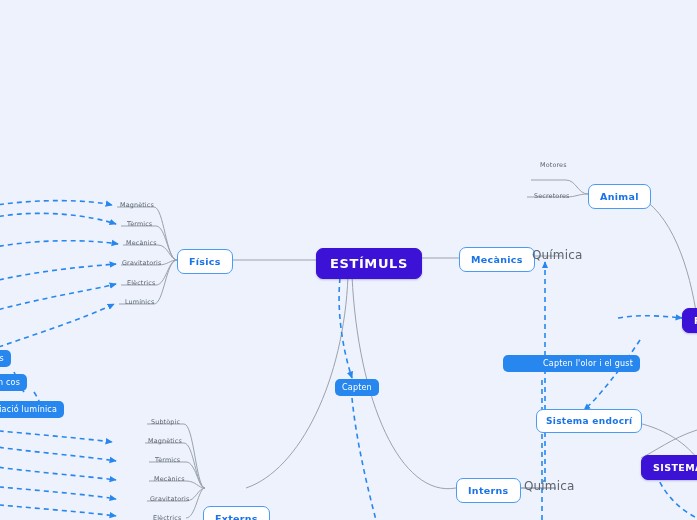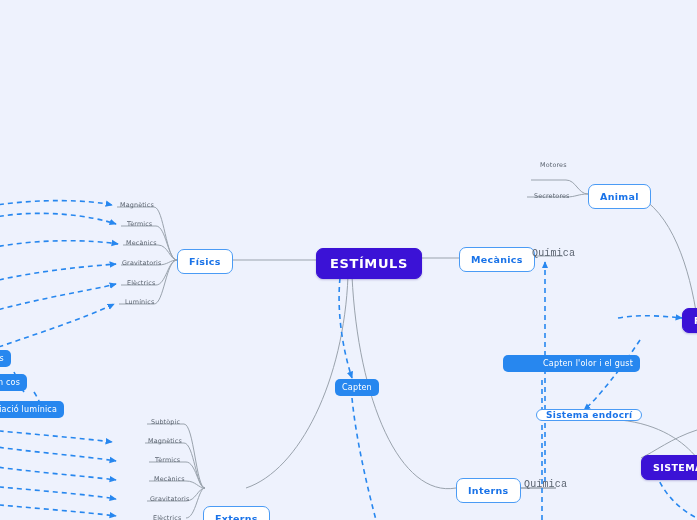--- a/index.html
+++ b/index.html
@@ -33,21 +33,21 @@
     background:#ffffff;
     color:#1a73e8;
     border:1.6px solid #4a9bf5;
     border-radius:7px;
     font-weight:bold;
     font-size:9.5px;
     padding:6px 11px;
     letter-spacing:0.3px;
     text-align:center;
   }
-  .n-box.wide { font-size:9px; padding:0 9px; }
+  .n-box.wide { font-size:9px; padding:6px 9px; }
 
   
   .n-pill {
     background:#2787ef;
     color:#ffffff;
     border-radius:5px;
     font-size:8px;
     padding:4px 7px;
     letter-spacing:0.2px;
   }
@@ -55,23 +55,22 @@
   
   .n-leaf {
     color:#5b6470;
     font-size:6.4px;
     letter-spacing:0.15px;
     padding:1px 3px 2px 3px;
     background:transparent;
   }
   .n-edgelabel {
     color:#5b6470;
-    font-size:10px;
+    font-size:12px;
     letter-spacing:0.15px;
-    font-family:Liberation Mono, monospace;
   }
 </style>
 </head>
 <body>
 
 <div id="canvas">
 
   <svg class="links" viewBox="0 0 697 520">
     <g fill="none" stroke="#9aa3ad" stroke-width="1">
 

